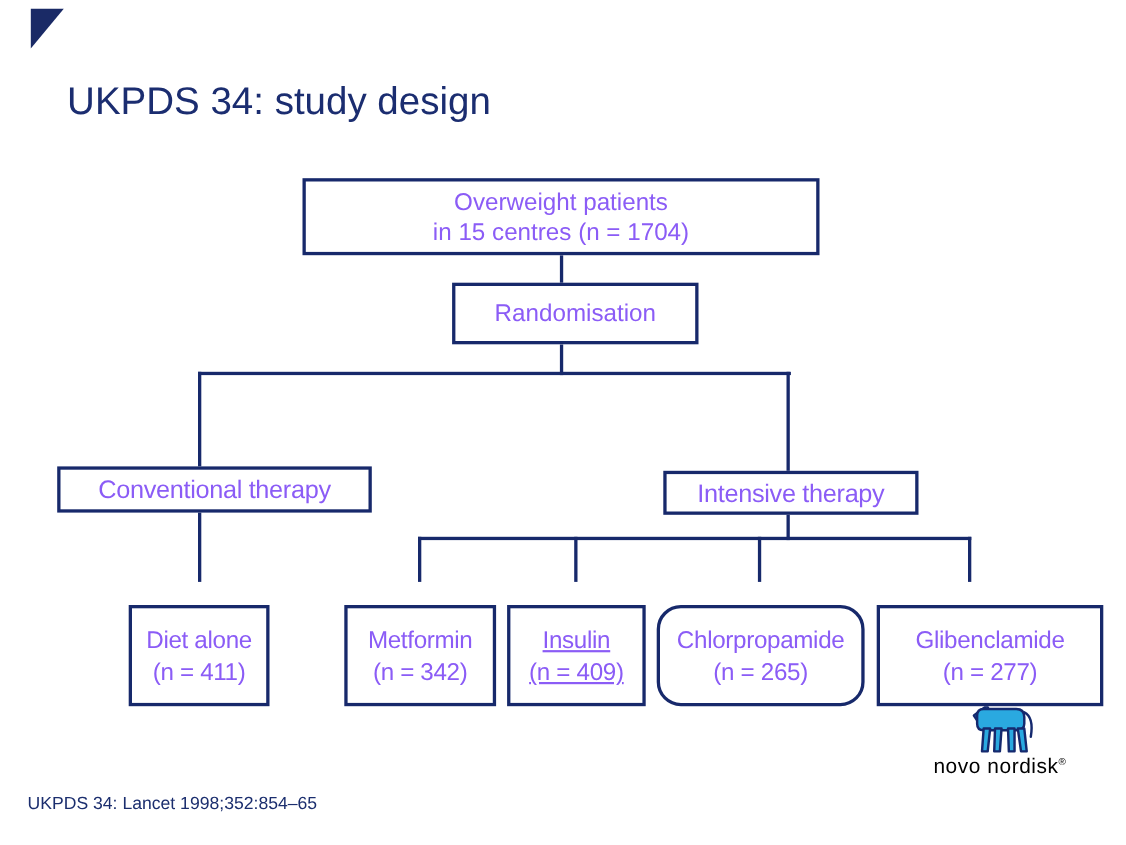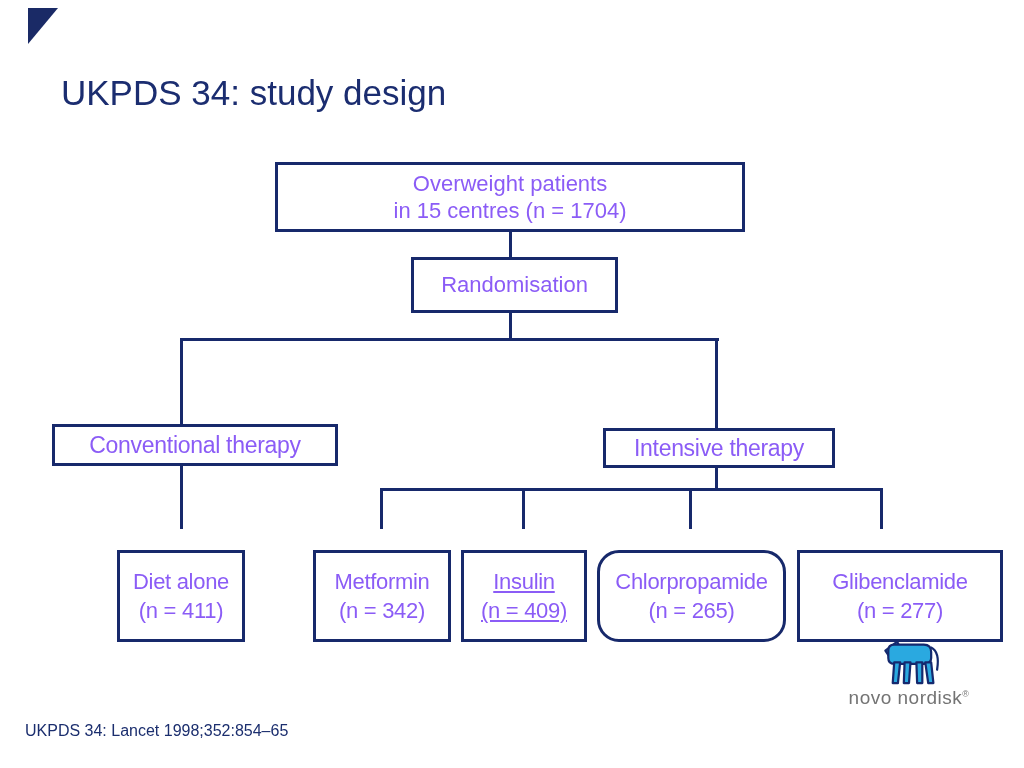--- a/index.html
+++ b/index.html
@@ -44,21 +44,21 @@
     align-items: center;
     justify-content: center;
     text-align: right;
     z-index: 2;
   }
   .fc-box .bline {
     display: block;
     white-space: nowrap;
   }
   .box-overweight   { left: 275px; top: 162px; width: 470px; height: 70px; font-size: 22px; line-height: 27px; }
-  .box-randomisation{ left: 411px; top: 257px; width: 207px; height: 56px; font-size: 22px; }
+  .box-randomisation{ left: 411px; top: 257px; width: 224px; height: 56px; font-size: 22px; }
   .box-conventional { left: 52px;  top: 424px; width: 286px; height: 42px; font-size: 23px; letter-spacing: -0.3px; }
   .box-intensive    { left: 603px; top: 428px; width: 232px; height: 40px; font-size: 23px; letter-spacing: -0.3px; }
   .box-bottom       { top: 550px; height: 92px; font-size: 22px; line-height: 29px; letter-spacing: -0.3px; }
   .box-diet           { left: 117px; width: 128px; }
   .box-metformin      { left: 313px; width: 138px; }
   .box-insulin        { left: 461px; width: 126px; text-decoration: underline; }
   .box-chlorpropamide { left: 597px; width: 189px; border-radius: 22px; }
   .box-glibenclamide  { left: 797px; width: 206px; }
   .line {
     position: absolute;
@@ -81,21 +81,21 @@
     height: 96px;
     text-align: center;
   }
   .logo svg {
     display: block;
     margin: 0 auto;
   }
   .logo-wordmark {
     margin-top: 1px;
     font-size: 19px;
-    color: #737373;
+    color: #000000;
     letter-spacing: 0.5px;
     white-space: nowrap;
   }
   .logo-wordmark sup {
     font-size: 9px;
     vertical-align: super;
   }
 </style>
 </head>
 <body>

